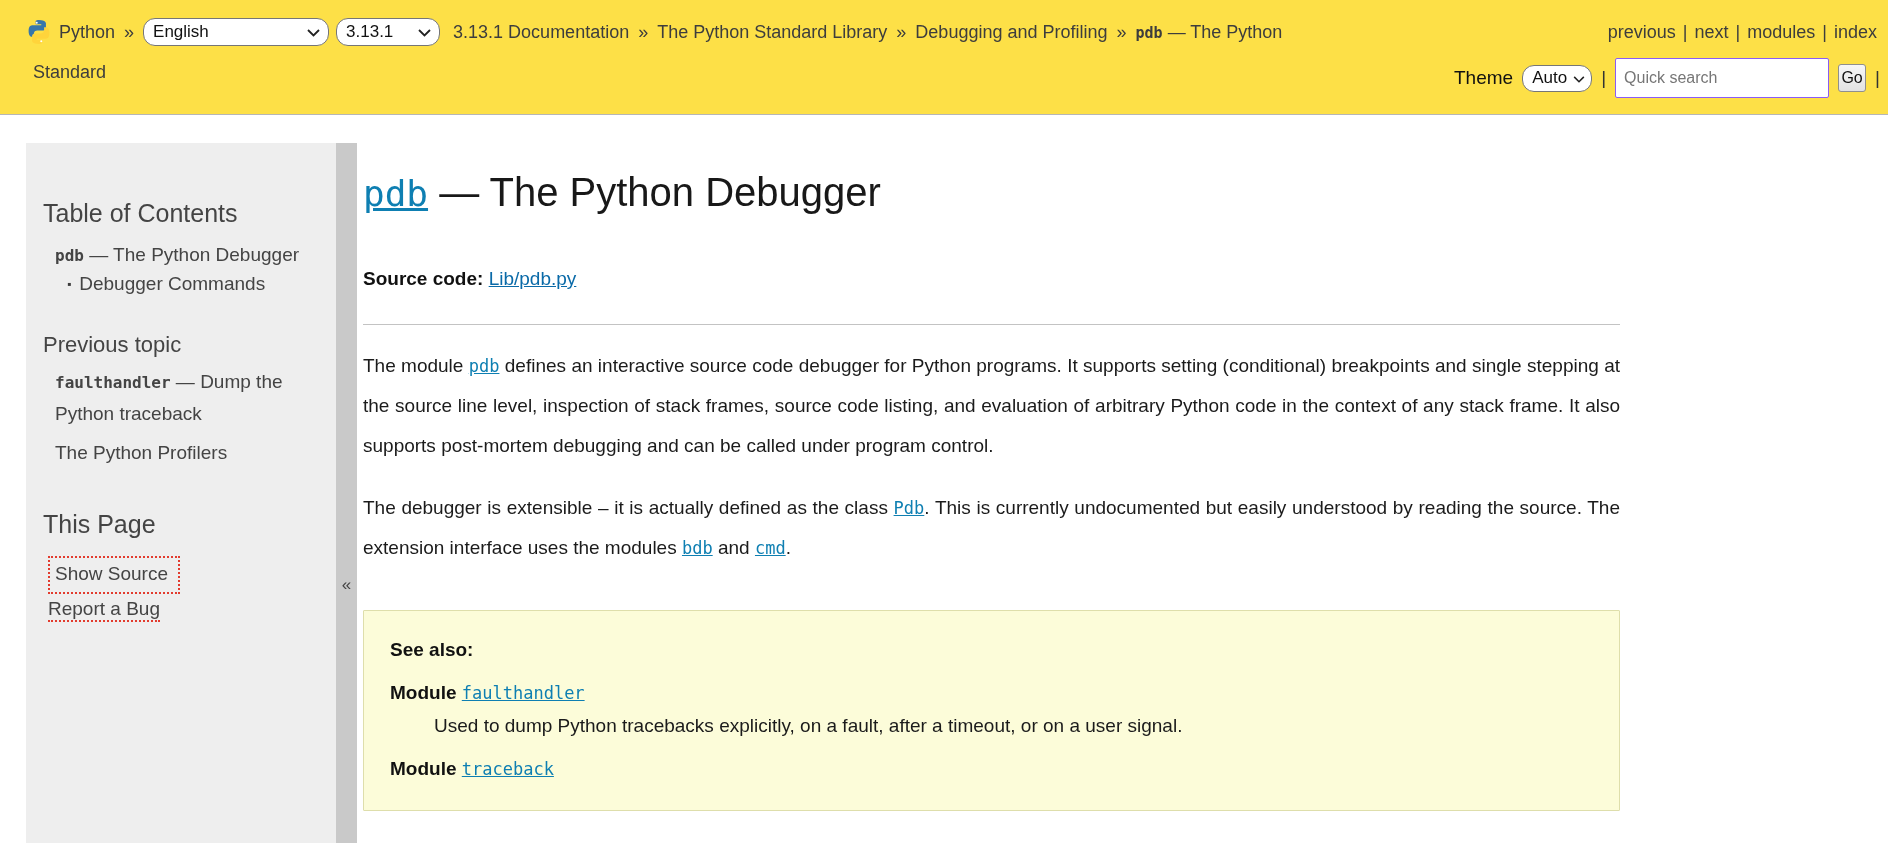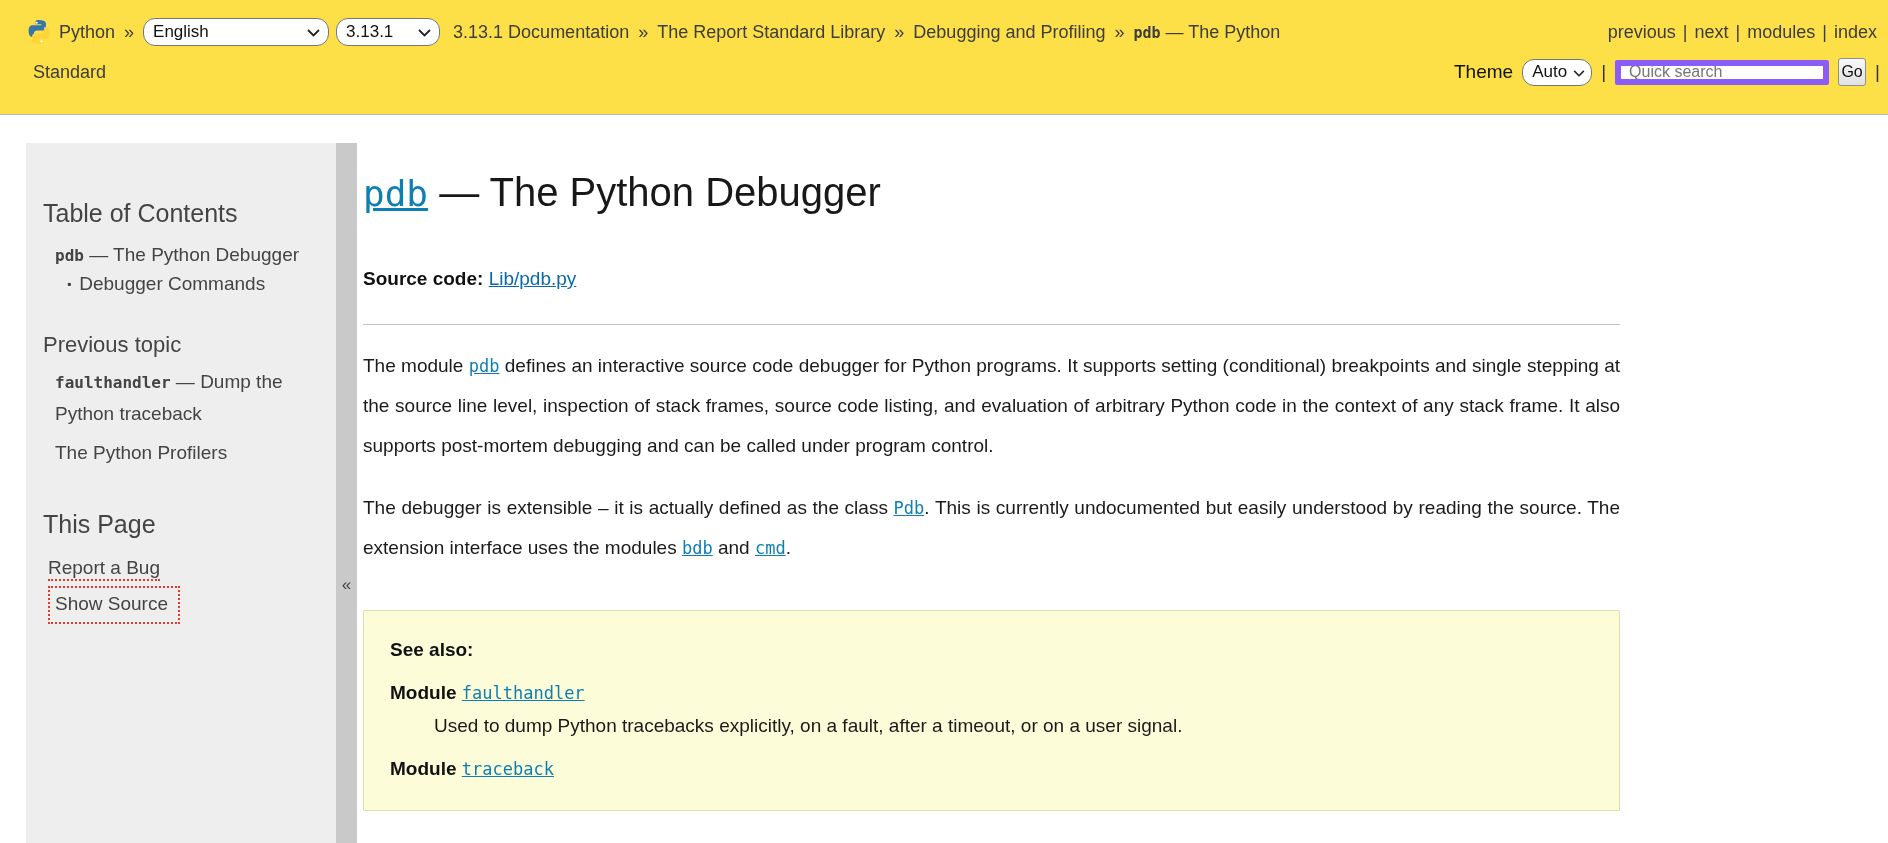--- a/index.html
+++ b/index.html
@@ -22,21 +22,21 @@
   .select-lang { width:186px; }
   .select-ver  { width:104px; }
   .select-theme{ width:70px; height:27px; }
   .chev { display:inline-block; margin-left:6px; }
   .rel-nav { position:absolute; right:11px; top:22px; font-size:18px; color:#3d3d3d; white-space:nowrap; }
   .rel-nav .pipe { padding:0 7px; }
   .crumb-line2 { position:absolute; left:33px; top:62px; font-size:18px; }
   .toolbar { position:absolute; right:8px; top:58px; display:flex; align-items:center;
     gap:9px; font-size:19px; color:#111; }
   .toolbar .pipe { color:#333; }
-  .search-input { width:214px; height:25px; border:6px solid #8b5cf6; border-radius:2px;
+  .search-input { width:214px; height:40px; border:1px solid #8b5cf6; border-radius:2px;
     padding:0 8px; font-size:16px; font-family:"Liberation Sans", sans-serif; color:#111; }
   .search-input::placeholder { color:#767676; }
   .go-btn { height:28px; width:28px; border:1px solid #8f8f8f; border-radius:3px;
     background:linear-gradient(#f7f7f7,#e2e2e2); font-size:16px;
     font-family:"Liberation Sans", sans-serif; color:#111; cursor:pointer; }
 
   
   .sidebar { position:absolute; left:26px; top:143px; width:310px; height:700px;
     background:#eeeeee; padding:56px 16px 0 17px; color:#444; }
   .sidebar h3 { font-size:25px; font-weight:400; color:#444; margin:0; }
@@ -108,21 +108,21 @@
       <span>3.13.1</span>
       <span class="chev">
         <svg width="13" height="8" viewBox="0 0 13 8">
             <polyline points="1,1 6.5,6.5 12,1" fill="none" stroke="#222" stroke-width="1.8"></polyline>
           </svg>
       </span>
     </span>
 
     <a style="margin-left:6px;">3.13.1 Documentation</a>
     <span class="crumb-sep">»</span>
-    <a>The Report Standard Library</a>
+    <a>The Python Standard Library</a>
     <span class="crumb-sep">»</span>
     <a>Debugging and Profiling</a>
     <span class="crumb-sep">»</span>
     <span>
       <span class="code crumb-code">pdb</span>
       <span>— The Python</span>
     </span>
   </div>
 
   <div class="crumb-line2">Standard</div>
@@ -165,22 +165,22 @@
   <p class="side-p">
     <a><span class="code side-code">faulthandler</span><span> — Dump the Python traceback</span></a>
   </p>
 
   <p class="side-p">
     <a>The Python Profilers</a>
   </p>
 
   <h3 style="margin-top:42px;">This Page</h3>
   <ul class="thispage-list">
+    <li><a class="show-source">Show Source</a></li>
     <li><a class="report-bug">Report a Bug</a></li>
-    <li><a class="show-source">Show Source</a></li>
   </ul>
 </div>
 
 <div class="side-strip">
   <span class="collapse-glyph">«</span>
 </div>
 
 <div class="content">
 
   <h1 class="page-title"><a class="code-link title-code">pdb</a><span> — The Python Debugger</span></h1>

